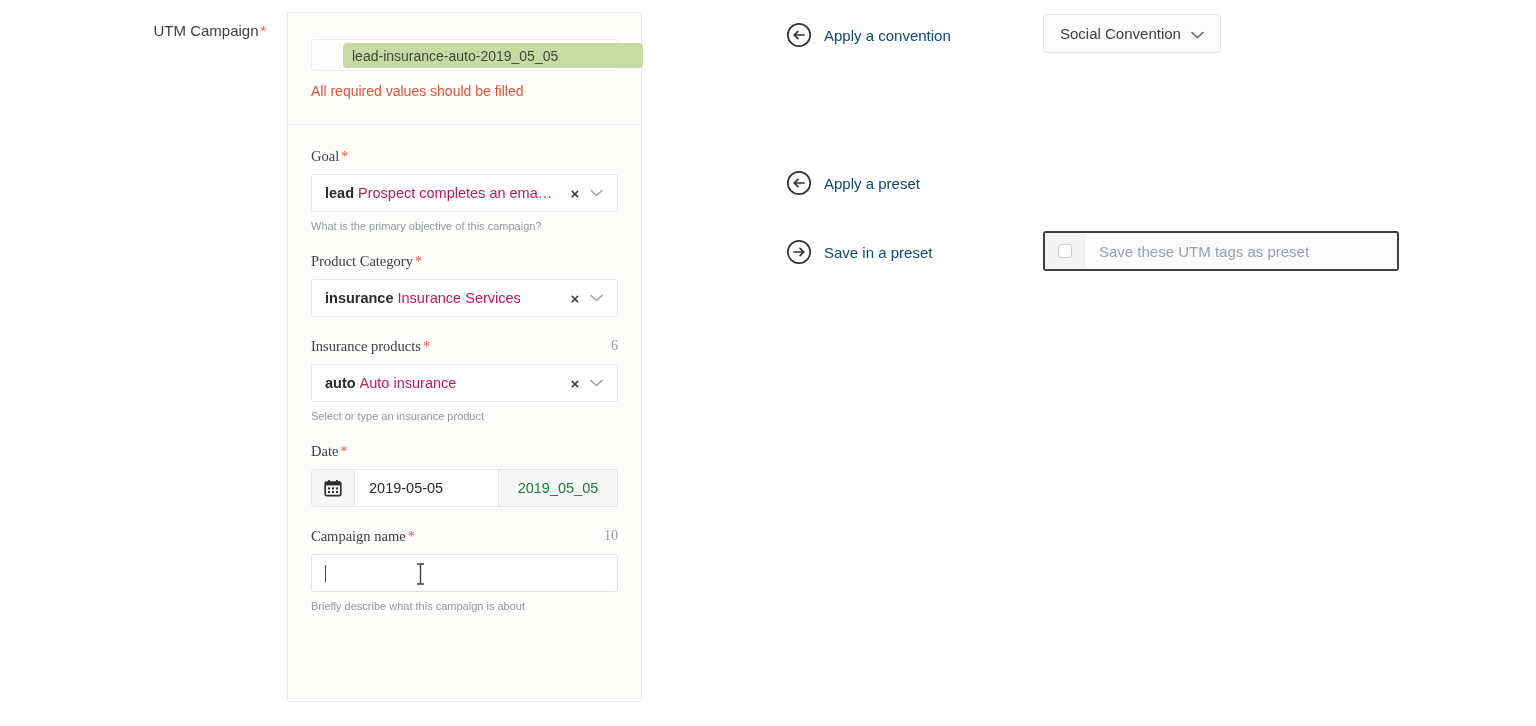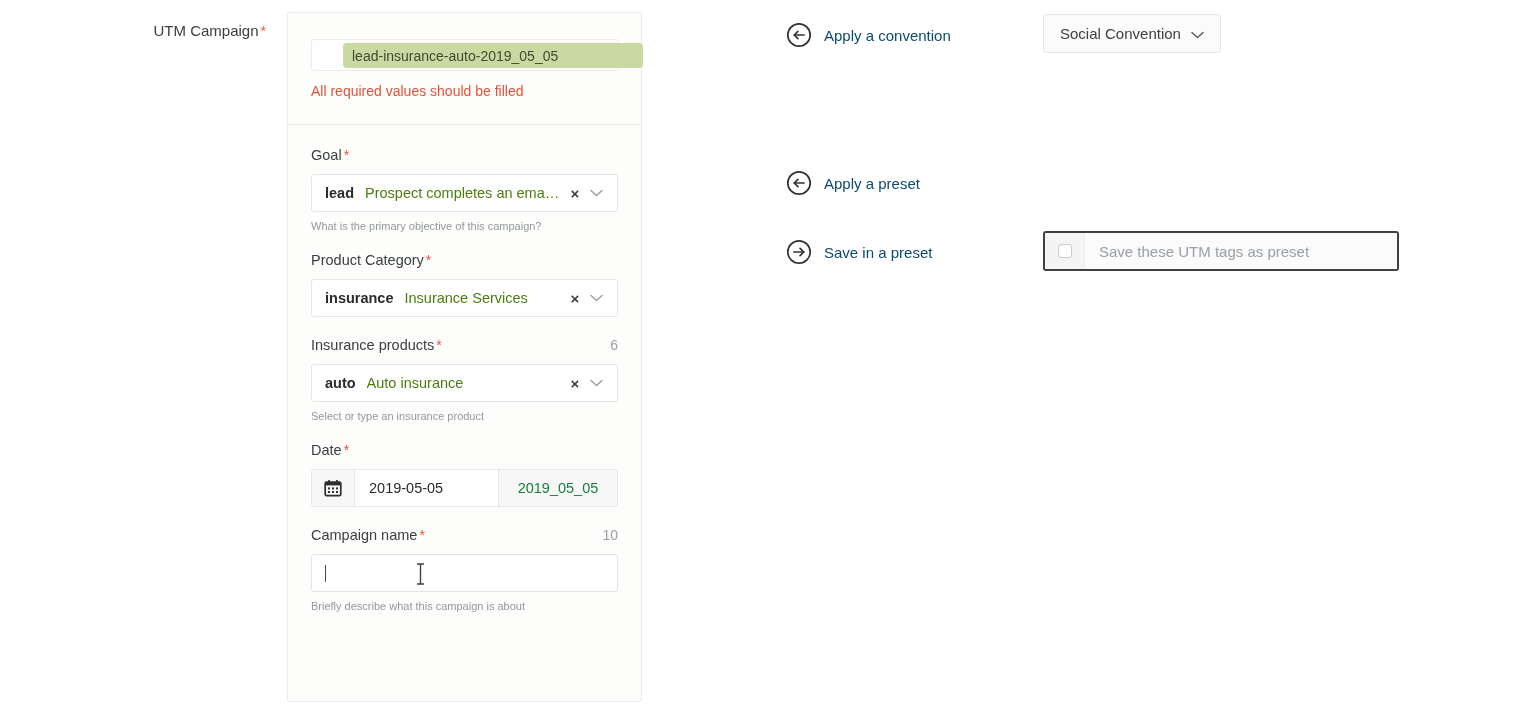--- a/index.html
+++ b/index.html
@@ -51,39 +51,39 @@
   }
   .err-msg {
     position: absolute; left: 23px; top: 70px;
     font-size: 14px; color: #e0543a;
   }
 
   .fields { position: relative; padding: 22px 23px 0 23px; }
 
   .field { position: relative; margin-bottom: 20px; }
   .field-label-row {
-    display: flex; align-items: flex-start; justify-content: space-between;
-    margin-bottom: 9px; height: 18px;
+    display: flex; align-items: center; justify-content: space-between;
+    margin-bottom: 9px; height: 18px; font-family: Liberation Serif, serif;
   }
   .field-label { font-size: 14.5px; color: #3c4043; }
   .field-count { font-size: 14px; color: #9aa0a6; }
 
   .selectbox {
     position: relative;
     height: 38px;
     background: #ffffff;
     border: 1px solid #e7e7e7;
     border-radius: 3px;
     display: flex; align-items: center;
     padding: 0 10px 0 13px;
     overflow: hidden;
   }
   .sel-key { font-size: 14.5px; font-weight: bold; color: #2b2b2b; white-space: nowrap; }
   .sel-desc {
-    font-size: 14.5px; color: #4d7c0f; margin-left: 11px;
+    font-size: 14.5px; color: #be185d; margin-left: 4px;
     white-space: nowrap; overflow: hidden; text-overflow: ellipsis;
     flex: 1 1 auto;
   }
   .sel-clear {
     flex: 0 0 auto; width: 20px; text-align: center;
     font-size: 15px; font-weight: bold; color: #3c4043; cursor: pointer;
     line-height: 1;
   }
   .sel-chev {
     flex: 0 0 auto; width: 22px; text-align: center; cursor: pointer;

